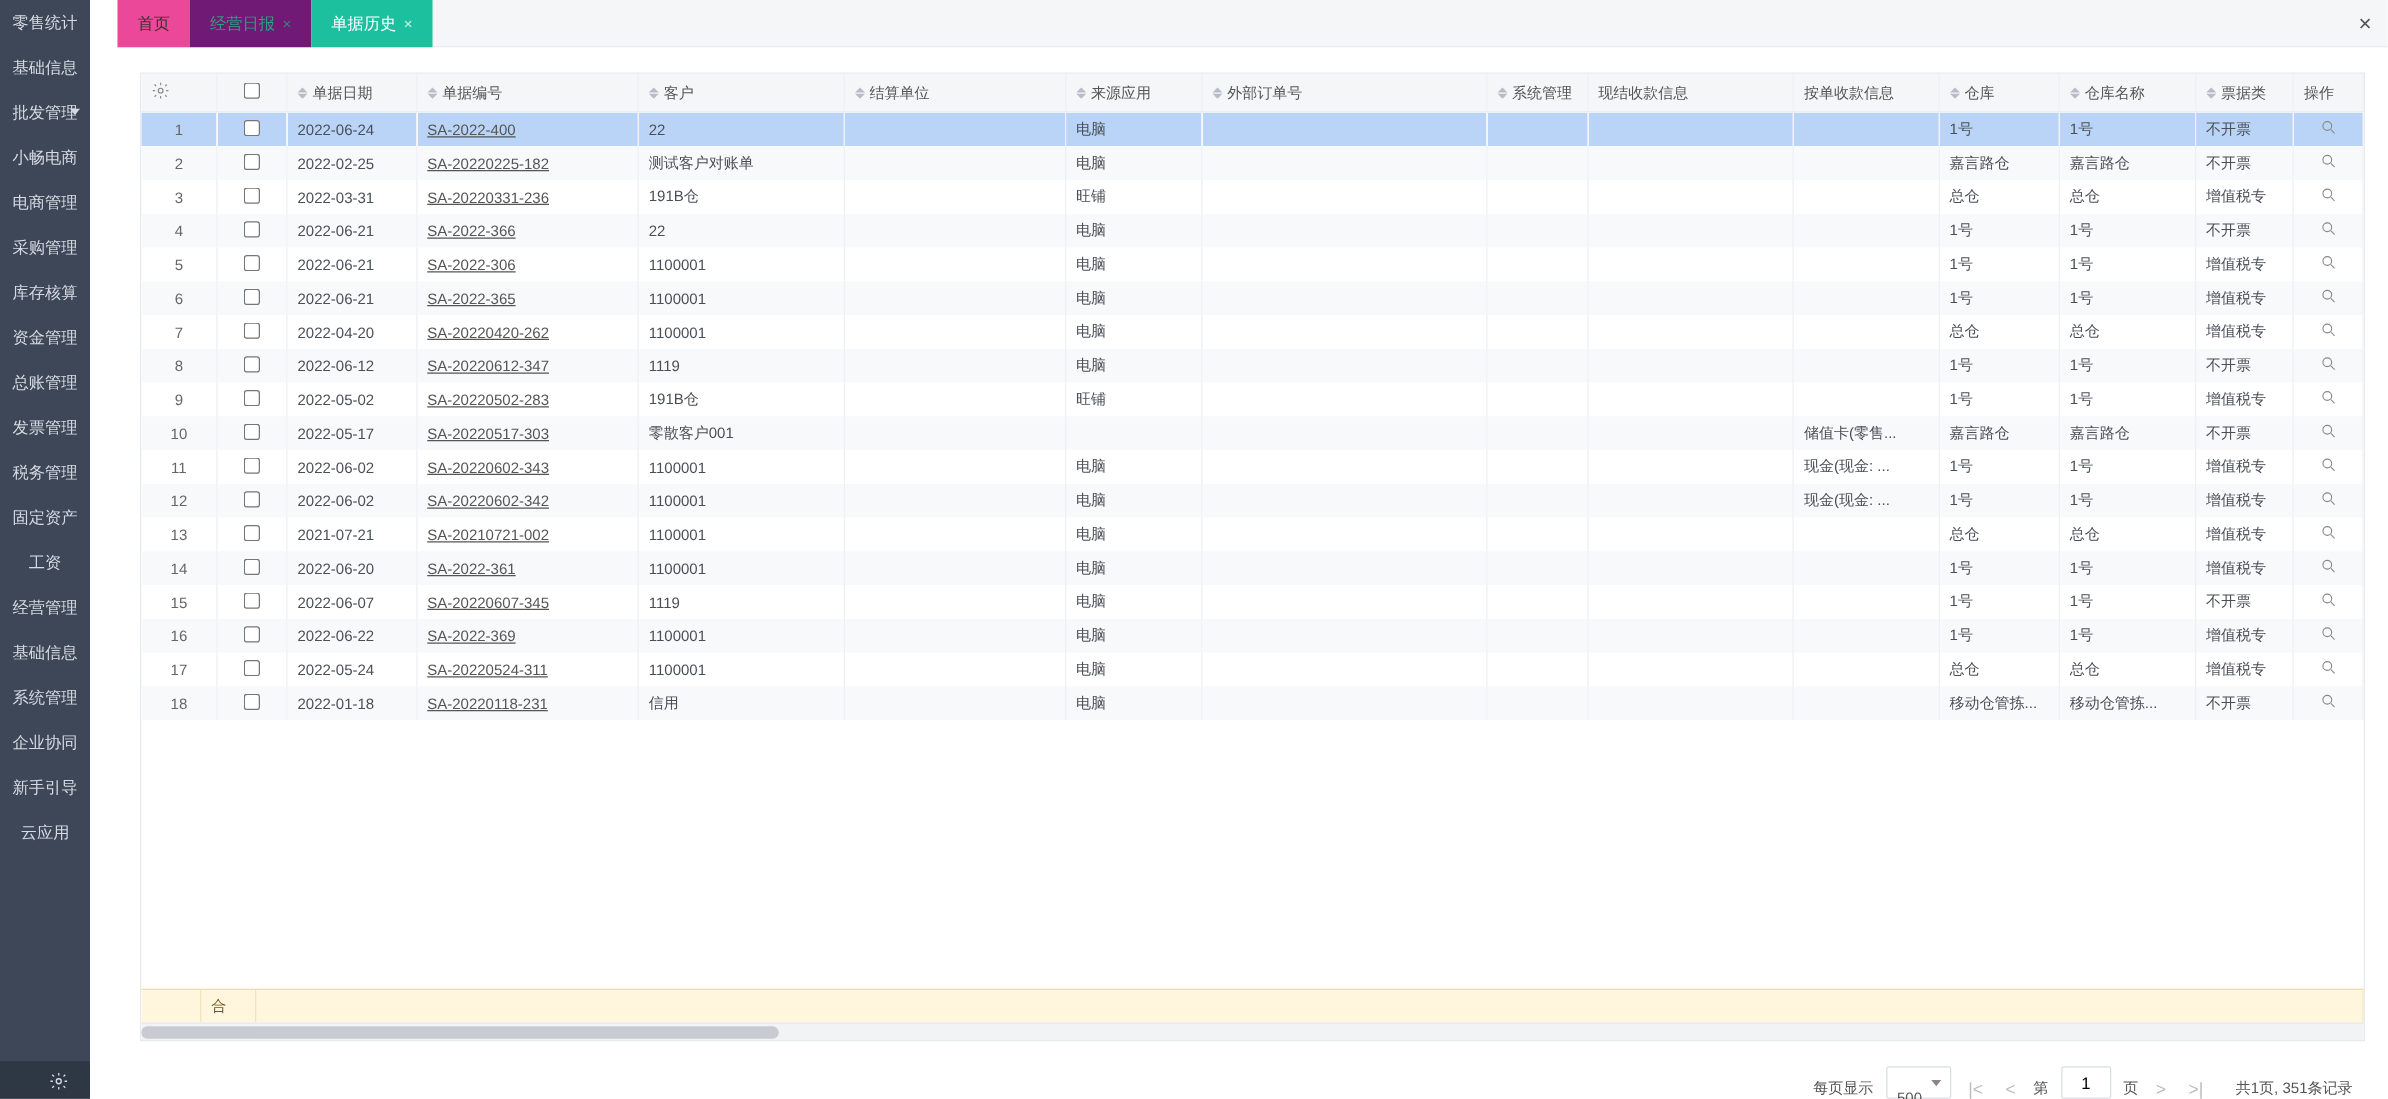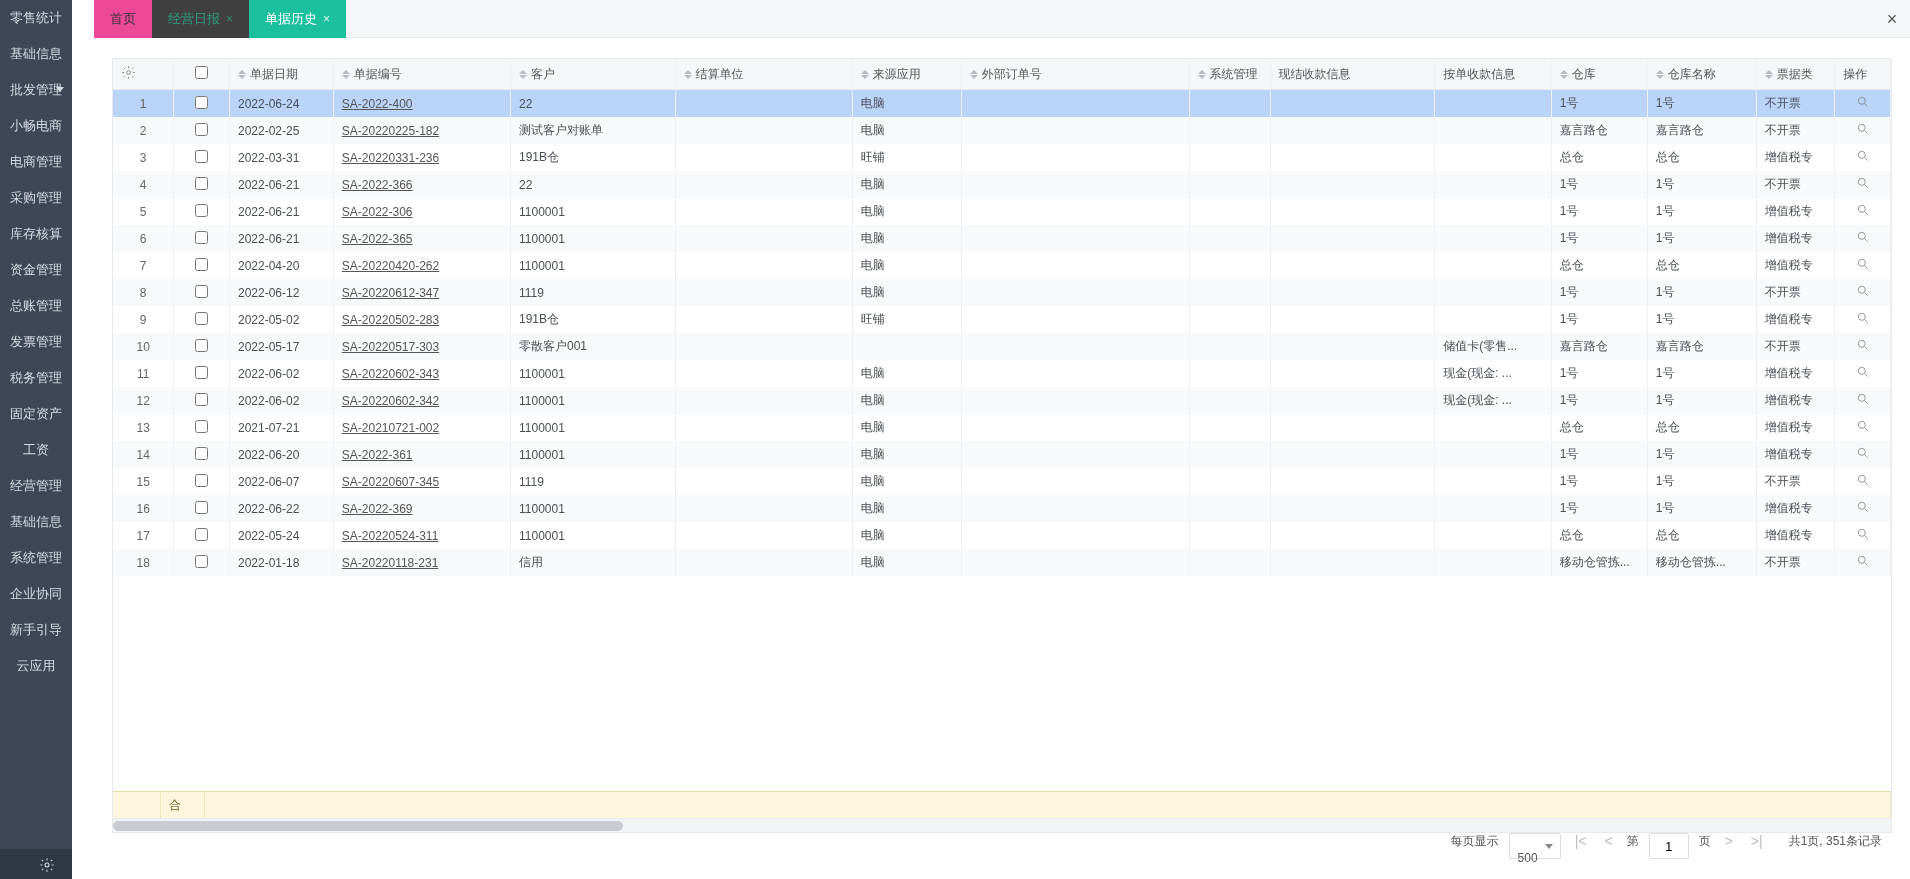--- a/index.html
+++ b/index.html
@@ -10,21 +10,21 @@
 .sidebar .navlist { display:flex; flex-direction:column; }
 .sidebar .navlist .item { height:36px; line-height:36px; text-align:center; cursor:pointer; font-size:13px; position:relative; }
 .sidebar .navlist .item.has-sub::after { content:""; position:absolute; right:8px; top:15px; width:0; height:0; border-left:4px solid transparent; border-right:4px solid transparent; border-top:5px solid #d6dbe3; }
 .sidebar .footer { position:absolute; bottom:0; left:0; width:94px; height:30px; background:#2e3744; text-align:center; line-height:30px; }
 .sidebar .footer svg { width:16px; height:16px; vertical-align:middle; fill:#d6dbe3; }
 
 
 .tabbar { position:absolute; left:94px; top:0; right:0; height:38px; background:#f5f6f8; border-bottom:1px solid #e6e9ee; display:flex; align-items:stretch; }
 .tabbar .tab { padding:0 16px; height:38px; line-height:38px; font-size:13px; cursor:pointer; position:relative; display:flex; align-items:center; gap:6px; }
 .tabbar .tab.home { background:#ec4899; }
-.tabbar .tab.light { background:#404040; color:#2e9e80; }
+.tabbar .tab.light { background:#701a75; color:#2e9e80; }
 .tabbar .tab.active { background:#1cc09f; color:#fff; }
 .tabbar .tab .close { font-size:12px; opacity:.8; }
 .tabbar .global-close { margin-left:auto; width:36px; text-align:center; font-size:18px; line-height:38px; cursor:pointer; color:#555; }
 
 
 .content { position:absolute; left:94px; top:38px; right:0; bottom:0; background:#fff; display:flex; flex-direction:column; padding:14px 18px 0 18px; }
 .toolbar { height:24px; display:flex; justify-content:flex-end; align-items:center; color:#555; font-size:12px; gap:6px; padding-right:6px; }
 .toolbar svg{width:14px;height:14px;fill:none;stroke:#555;stroke-width:1.4;}
 
 
@@ -45,21 +45,21 @@
 th.gear svg { width:15px;height:15px; stroke:#888; fill:none; stroke-width:1.5;}
 th.chk,td.chk{text-align:center;}
 input[type=checkbox]{ width:13px;height:13px; }
 
 .totals { height:27px; background:#fff6dd; border-top:1px solid #eadfa8; display:flex; align-items:center; }
 .totals .cell { border-right:1px solid #efe6bf; height:100%; line-height:27px; padding:0 8px; font-size:12px; color:#6a5b1e; overflow:hidden;}
 .hscroll { height:14px; background:#f2f3f5; border-top:1px solid #e6e9ee; position:relative; }
 .hscroll .thumb { position:absolute; left:0; top:2px; height:10px; width:510px; background:#c8ccd2; border-radius:5px; }
 
 
-.pager { height:46px; display:flex; align-items:flex-start; justify-content:flex-end; gap:10px; color:#555; font-size:12px; padding-right:10px;}
+.pager { height:46px; display:flex; align-items:flex-end; justify-content:flex-end; gap:10px; color:#555; font-size:12px; padding-right:10px;}
 .pager .sel { border:1px solid #d9dde3; height:26px; padding:12px 22px 0 8px; line-height:24px; position:relative; border-radius:2px;}
 .pager .sel::after{content:"";position:absolute;right:7px;top:10px;width:0;height:0;border-left:4px solid transparent;border-right:4px solid transparent;border-top:5px solid #888;}
 .pager .pg-btn { color:#bbb; cursor:pointer; font-size:14px; padding:0 4px;}
 .pager input.pagenum { width:40px; height:26px; border:1px solid #d9dde3; text-align:center; border-radius:2px;}
 
 .col-idx{width:48px;} .col-chk{width:44px;} .col-date{width:82px;}
 .col-code{width:140px;} .col-cust{width:130px;} .col-settle{width:140px;}
 .col-src{width:86px;} .col-ext{width:180px;} .col-invdate{width:64px;}
 .col-cash{width:130px;} .col-bill{width:92px;} .col-wh{width:76px;}
 .col-whname{width:86px;} .col-ticket{width:62px;} .col-op{width:44px;}

